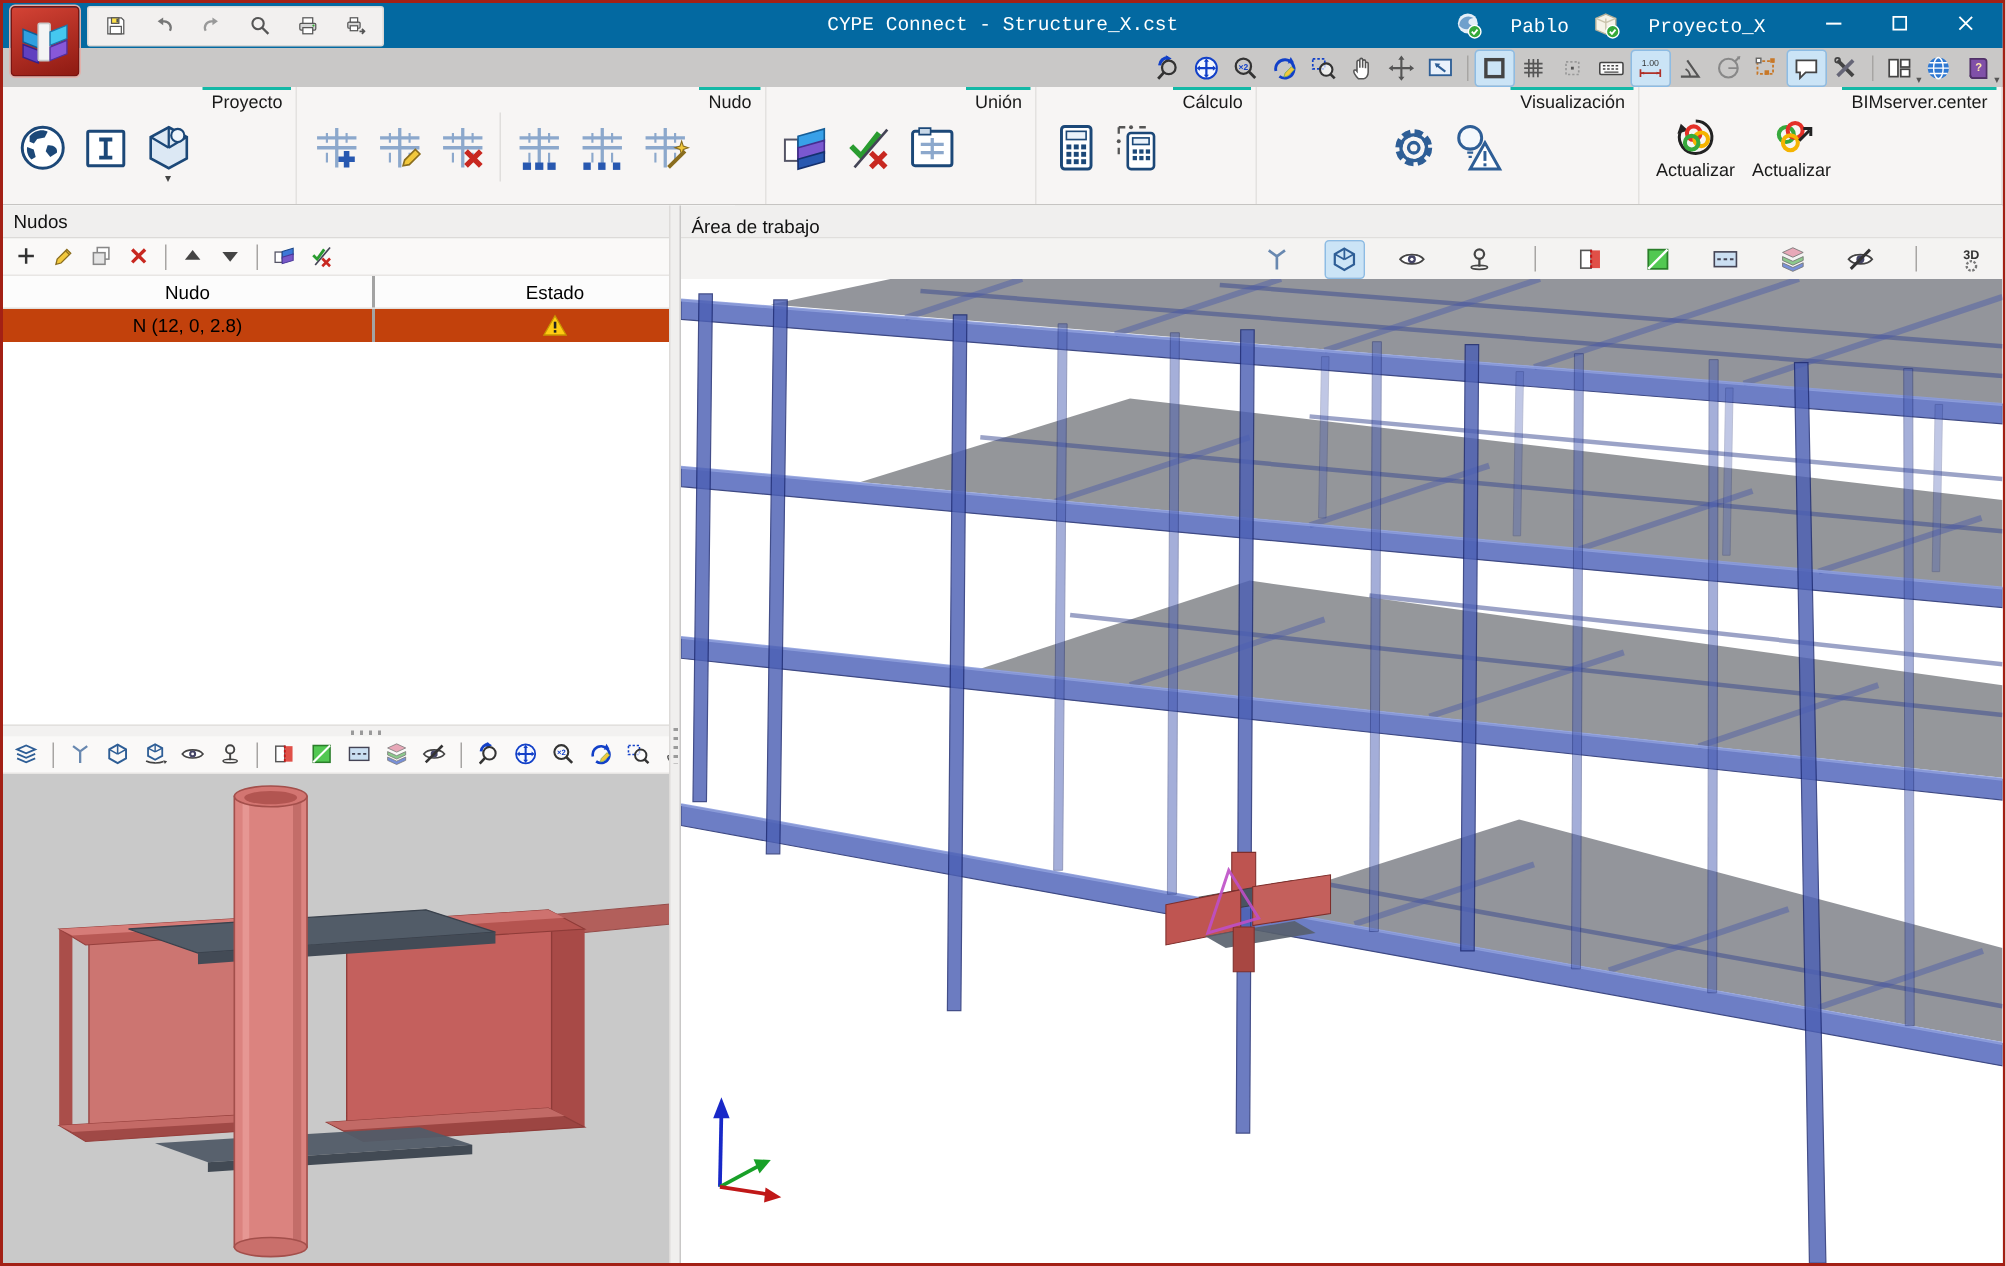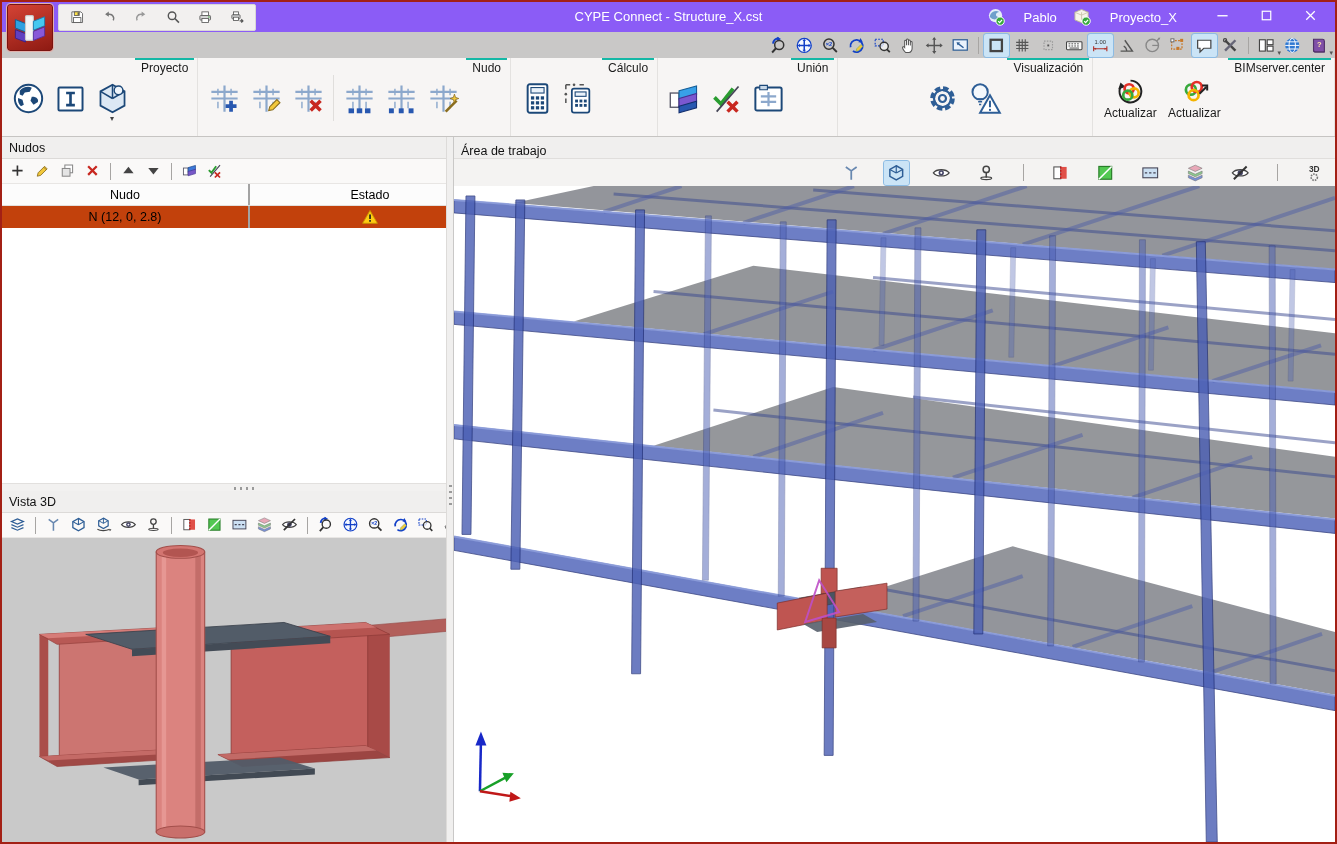--- a/index.html
+++ b/index.html
@@ -1,20 +1,20 @@
 <!DOCTYPE html>
 <html><head>
 <meta charset="utf-8">
 <style>
   * { margin:0; padding:0; box-sizing:border-box; }
   html,body { width:1337px; height:844px; overflow:hidden; font-family:"Liberation Sans",sans-serif; }
   #window { position:relative; width:1337px; height:844px; background:#F5F3F1; border:2px solid #A32015; }
 
   
-  .titlebar { position:absolute; left:0; top:0; right:0; height:30px; background:#8b5cf6; }
+  .titlebar { position:absolute; left:0; top:0; right:0; height:30px; background:#0369a1;font-family:Liberation Mono, monospace; }
   .app-logo { position:absolute; left:5px; top:2px; width:46px; height:47px; background:linear-gradient(160deg,#D44335,#8E1A12); border:1px solid #7A1410; outline:1px solid #E2B0AA; border-radius:3px; z-index:9; display:flex; align-items:center; justify-content:center; }
   .app-logo svg { width:36px; height:36px; }
   .qat { position:absolute; left:56px; top:2px; height:27px; background:#F2F0EF; border:1px solid #DAD8D6; border-radius:2px; display:flex; align-items:center; padding:0 8px; gap:12px; z-index:8; }
   .qat .tbtn { width:20px; height:20px; }
   .title-text { position:absolute; left:0; right:0; top:0; height:30px; line-height:30px; text-align:center; color:#fff; font-size:13px; }
   .tb-right { position:absolute; right:10px; top:0; height:30px; display:flex; align-items:center; color:#fff; font-size:13px; z-index:5; }
   .chip { display:flex; align-items:center; gap:18px; margin-right:16px; }
   .chip .ticon { width:19px; height:19px; display:inline-block; }
   .winbtn { width:30px; height:30px; display:flex; align-items:center; justify-content:center; margin-left:14px; }
   .winbtn svg { width:17px; height:17px; }
@@ -414,20 +414,47 @@
                 <path d="M26 12l1 3 3 1-3 1-1 3-1-3-3-1 3-1z" fill="#F2C83C" stroke="#8A6D1E" stroke-width=".7"></path>
               </svg>
             </span>
           </div>
           <div class="rlabel">Nudo</div>
         </div>
         <div class="rgroup">
           <div class="ricons">
             <span class="ritem">
               <svg viewBox="0 0 32 32" width="100%" height="100%">
+                <rect x="3" y="11" width="8" height="13" fill="#fff" stroke="#556" stroke-width="1.2"></rect>
+                <path d="M11 9 27 4.5v8L11 17z" fill="#38A0E8" stroke="#155E98" stroke-width="1"></path>
+                <path d="M11 16 27 11.5v8L11 24z" fill="#7A58D0" stroke="#452F90" stroke-width="1"></path>
+                <path d="M11 23 27 18.5v6L11 29z" fill="#2858B0" stroke="#15306E" stroke-width="1"></path>
+              </svg>
+            </span>
+            <span class="ritem">
+              <svg viewBox="0 0 32 32" width="100%" height="100%">
+                <path d="M5 15l6 6L22 7" fill="none" stroke="#2A9C30" stroke-width="3.4"></path>
+                <path d="M27 5 7 28" stroke="#445" stroke-width="1.6"></path>
+                <path d="M17 19l9 9M26 19l-9 9" stroke="#C82820" stroke-width="3.2"></path>
+              </svg>
+            </span>
+            <span class="ritem">
+              <svg viewBox="0 0 32 32" width="100%" height="100%">
+                <rect x="4" y="6" width="24" height="21" rx="1.5" fill="#fff" stroke="#1C4878" stroke-width="1.8"></rect>
+                <path d="M8 4h7v4H8z" fill="#C8D8E8" stroke="#1C4878"></path>
+                <path d="M9 14h14M9 19h14M16 10v13" stroke="#8CA8CC" stroke-width="2"></path>
+              </svg>
+            </span>
+          </div>
+          <div class="rlabel">Unión</div>
+        </div>
+        <div class="rgroup">
+          <div class="ricons">
+            <span class="ritem">
+              <svg viewBox="0 0 32 32" width="100%" height="100%">
                 <rect x="7" y="3" width="18" height="26" rx="2" fill="#fff" stroke="#1C4878" stroke-width="1.8"></rect>
                 <rect x="10" y="6" width="12" height="5" fill="#EAF2FA" stroke="#1C4878" stroke-width="1"></rect>
                 <g fill="#1C4878">
                   <rect x="10" y="14" width="3" height="3"></rect>
                   <rect x="14.5" y="14" width="3" height="3"></rect>
                   <rect x="19" y="14" width="3" height="3"></rect>
                   <rect x="10" y="18.5" width="3" height="3"></rect>
                   <rect x="14.5" y="18.5" width="3" height="3"></rect>
                   <rect x="19" y="18.5" width="3" height="3"></rect>
                   <rect x="10" y="23" width="3" height="3"></rect>
@@ -448,47 +475,20 @@
                   <rect x="16" y="17" width="2.6" height="2.6"></rect>
                   <rect x="20" y="17" width="2.6" height="2.6"></rect>
                   <rect x="12" y="21" width="2.6" height="2.6"></rect>
                   <rect x="16" y="21" width="2.6" height="2.6"></rect>
                   <rect x="20" y="21" width="2.6" height="2.6"></rect>
                 </g>
               </svg>
             </span>
           </div>
           <div class="rlabel">Cálculo</div>
-        </div>
-        <div class="rgroup">
-          <div class="ricons">
-            <span class="ritem">
-              <svg viewBox="0 0 32 32" width="100%" height="100%">
-                <rect x="3" y="11" width="8" height="13" fill="#fff" stroke="#556" stroke-width="1.2"></rect>
-                <path d="M11 9 27 4.5v8L11 17z" fill="#38A0E8" stroke="#155E98" stroke-width="1"></path>
-                <path d="M11 16 27 11.5v8L11 24z" fill="#7A58D0" stroke="#452F90" stroke-width="1"></path>
-                <path d="M11 23 27 18.5v6L11 29z" fill="#2858B0" stroke="#15306E" stroke-width="1"></path>
-              </svg>
-            </span>
-            <span class="ritem">
-              <svg viewBox="0 0 32 32" width="100%" height="100%">
-                <path d="M5 15l6 6L22 7" fill="none" stroke="#2A9C30" stroke-width="3.4"></path>
-                <path d="M27 5 7 28" stroke="#445" stroke-width="1.6"></path>
-                <path d="M17 19l9 9M26 19l-9 9" stroke="#C82820" stroke-width="3.2"></path>
-              </svg>
-            </span>
-            <span class="ritem">
-              <svg viewBox="0 0 32 32" width="100%" height="100%">
-                <rect x="4" y="6" width="24" height="21" rx="1.5" fill="#fff" stroke="#1C4878" stroke-width="1.8"></rect>
-                <path d="M8 4h7v4H8z" fill="#C8D8E8" stroke="#1C4878"></path>
-                <path d="M9 14h14M9 19h14M16 10v13" stroke="#8CA8CC" stroke-width="2"></path>
-              </svg>
-            </span>
-          </div>
-          <div class="rlabel">Unión</div>
         </div>
       </div>
     <div class="ribbon-spacer"></div>
     <div style="display:flex">
         <div class="rgroup">
           <div class="ricons">
             <span class="ritem">
               <svg viewBox="0 0 32 32" width="100%" height="100%">
                 <circle cx="16" cy="16" r="9" fill="none" stroke="#2E5E96" stroke-width="4.5" stroke-dasharray="4.7 2.4"></circle>
                 <circle cx="16" cy="16" r="7.8" fill="none" stroke="#2E5E96" stroke-width="2"></circle>
@@ -616,33 +616,20 @@
                 </svg></span>
             </div>
           </div>
         </div>
       <div class="hsplit">
           <div class="hdots"></div>
         </div>
     </div>
 
     <div id="vista3d-panel">
-      <div class="panel-header">
-        <span class="ph-title">Vista 3D</span>
-        <span class="tbtn">
-            <svg viewBox="0 0 20 20" width="100%" height="100%">
-              <path d="M5 7.5l5 5 5-5" fill="none" stroke="#333" stroke-width="1.7"></path>
-            </svg>
-          </span>
-        <span class="tbtn">
-            <svg viewBox="0 0 20 20" width="100%" height="100%">
-              <path d="M5.5 5.5l9 9M14.5 5.5l-9 9" stroke="#333" stroke-width="1.6"></path>
-            </svg>
-          </span>
-      </div>
       <div class="panel-toolbar">
           <span class="tbtn">
             <svg viewBox="0 0 20 20" width="100%" height="100%">
               <path d="M3 6.5 10 3.5l7 3-7 3zM3 10l7 3 7-3M3 13.5l7 3 7-3" fill="none" stroke="#2E5E96" stroke-width="1.4"></path>
             </svg>
           </span>
           <span class="tsep"></span>
           <span class="tbtn">
             <svg viewBox="0 0 20 20" width="100%" height="100%">
               <path d="M10 17V8M10 8 4.5 4M10 8l5.5-4" fill="none" stroke="#6888B0" stroke-width="1.8"></path>

